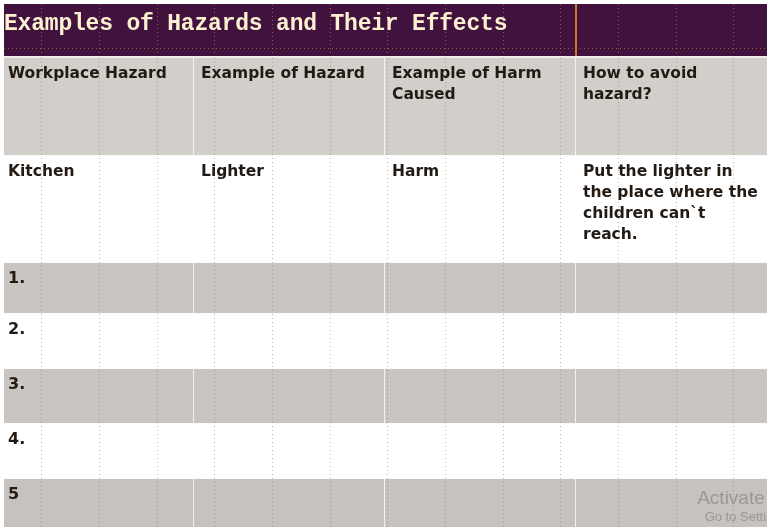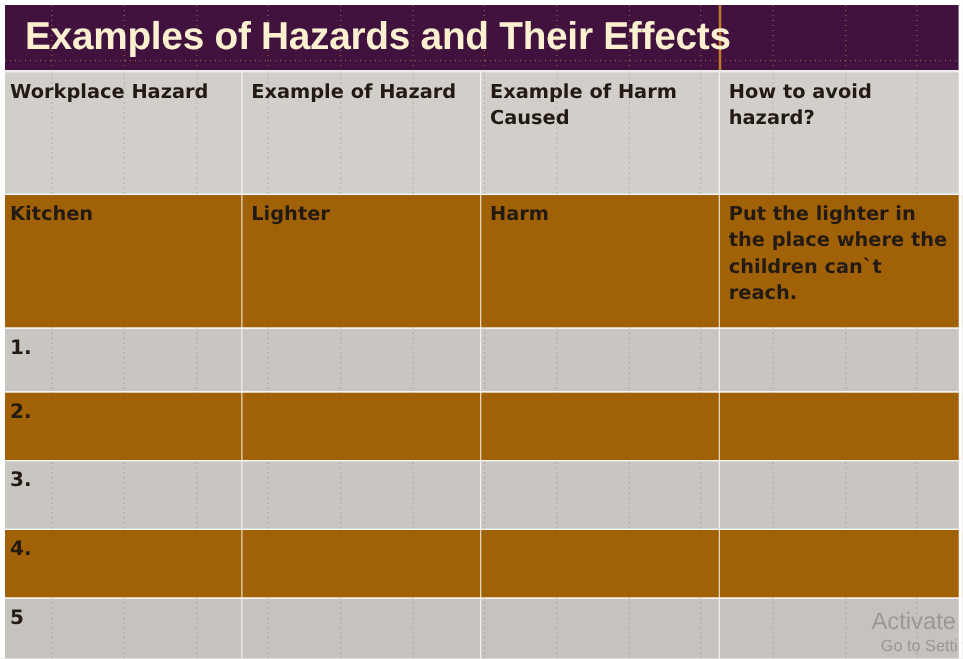--- a/index.html
+++ b/index.html
@@ -71,24 +71,24 @@
   }
   .banner-divider {
     position: absolute;
     left: 571px; top: 0;
     width: 2px; height: 52px;
     background: #c07a2a;
     z-index: 4;
   }
   .title-text {
     position: absolute;
-    left: 20px;
+    left: 4px;
     top: 11px;
-    font-family: Liberation Sans, sans-serif;
-    font-size: 31px;
+    font-family: Liberation Mono, monospace;
+    font-size: 23px;
     font-weight: bold;
     letter-spacing: -0.2px;
     color: #fbf0d0;
     white-space: nowrap;
     z-index: 5;
   }
 
   
   .table {
     position: absolute;
@@ -96,21 +96,21 @@
     width: 770px; height: 469px;
     z-index: 2;
   }
   .row {
     position: absolute;
     left: 0;
     width: 770px;
     box-sizing: border-box;
   }
   .row.shade-a { background: #d2cfcb; }
-  .row.shade-b { background: #a16207; padding-left: 16px; }
+  .row.shade-b { background: #ffffff; padding-left: 16px; }
   .row.shade-c { background: #c9c5c1; }
   .row.shade-d { background: #c6c2be; }
 
   .cell {
     position: absolute;
     top: 0; bottom: 0;
     box-sizing: border-box;
     padding: 5px 8px 0 8px;
     font-family: "DejaVu Sans", sans-serif;
     font-size: 15.5px;

